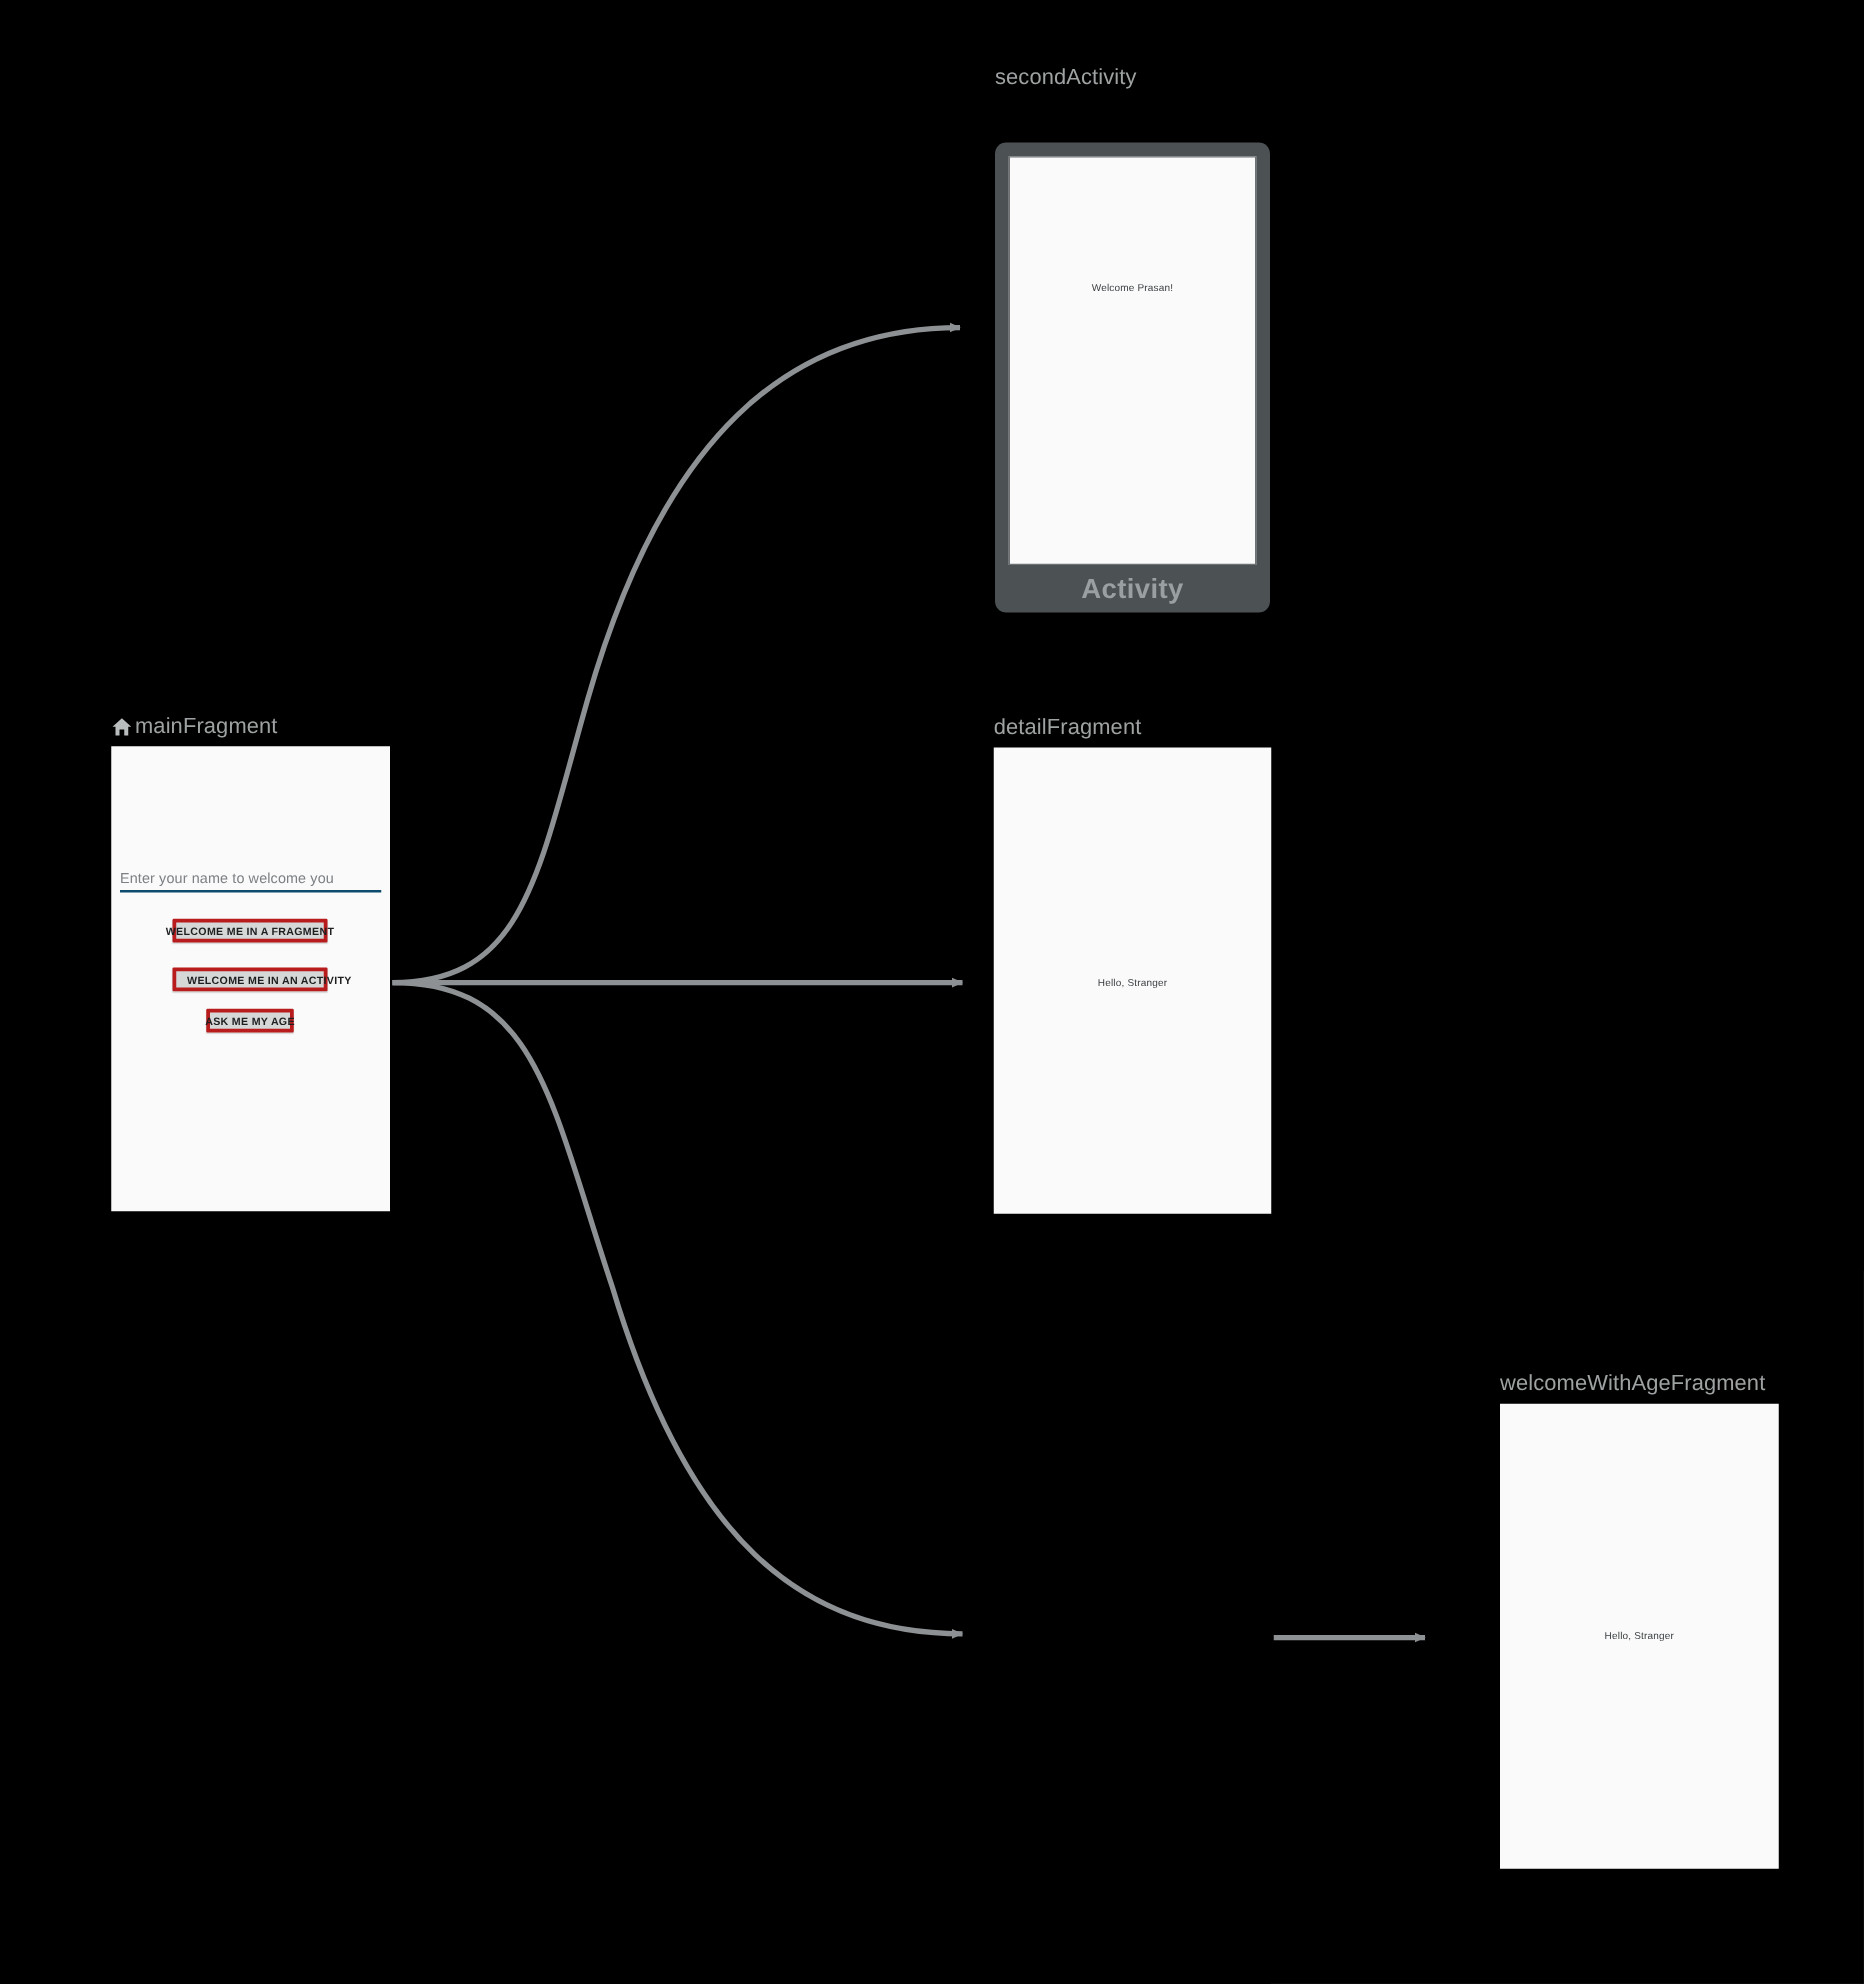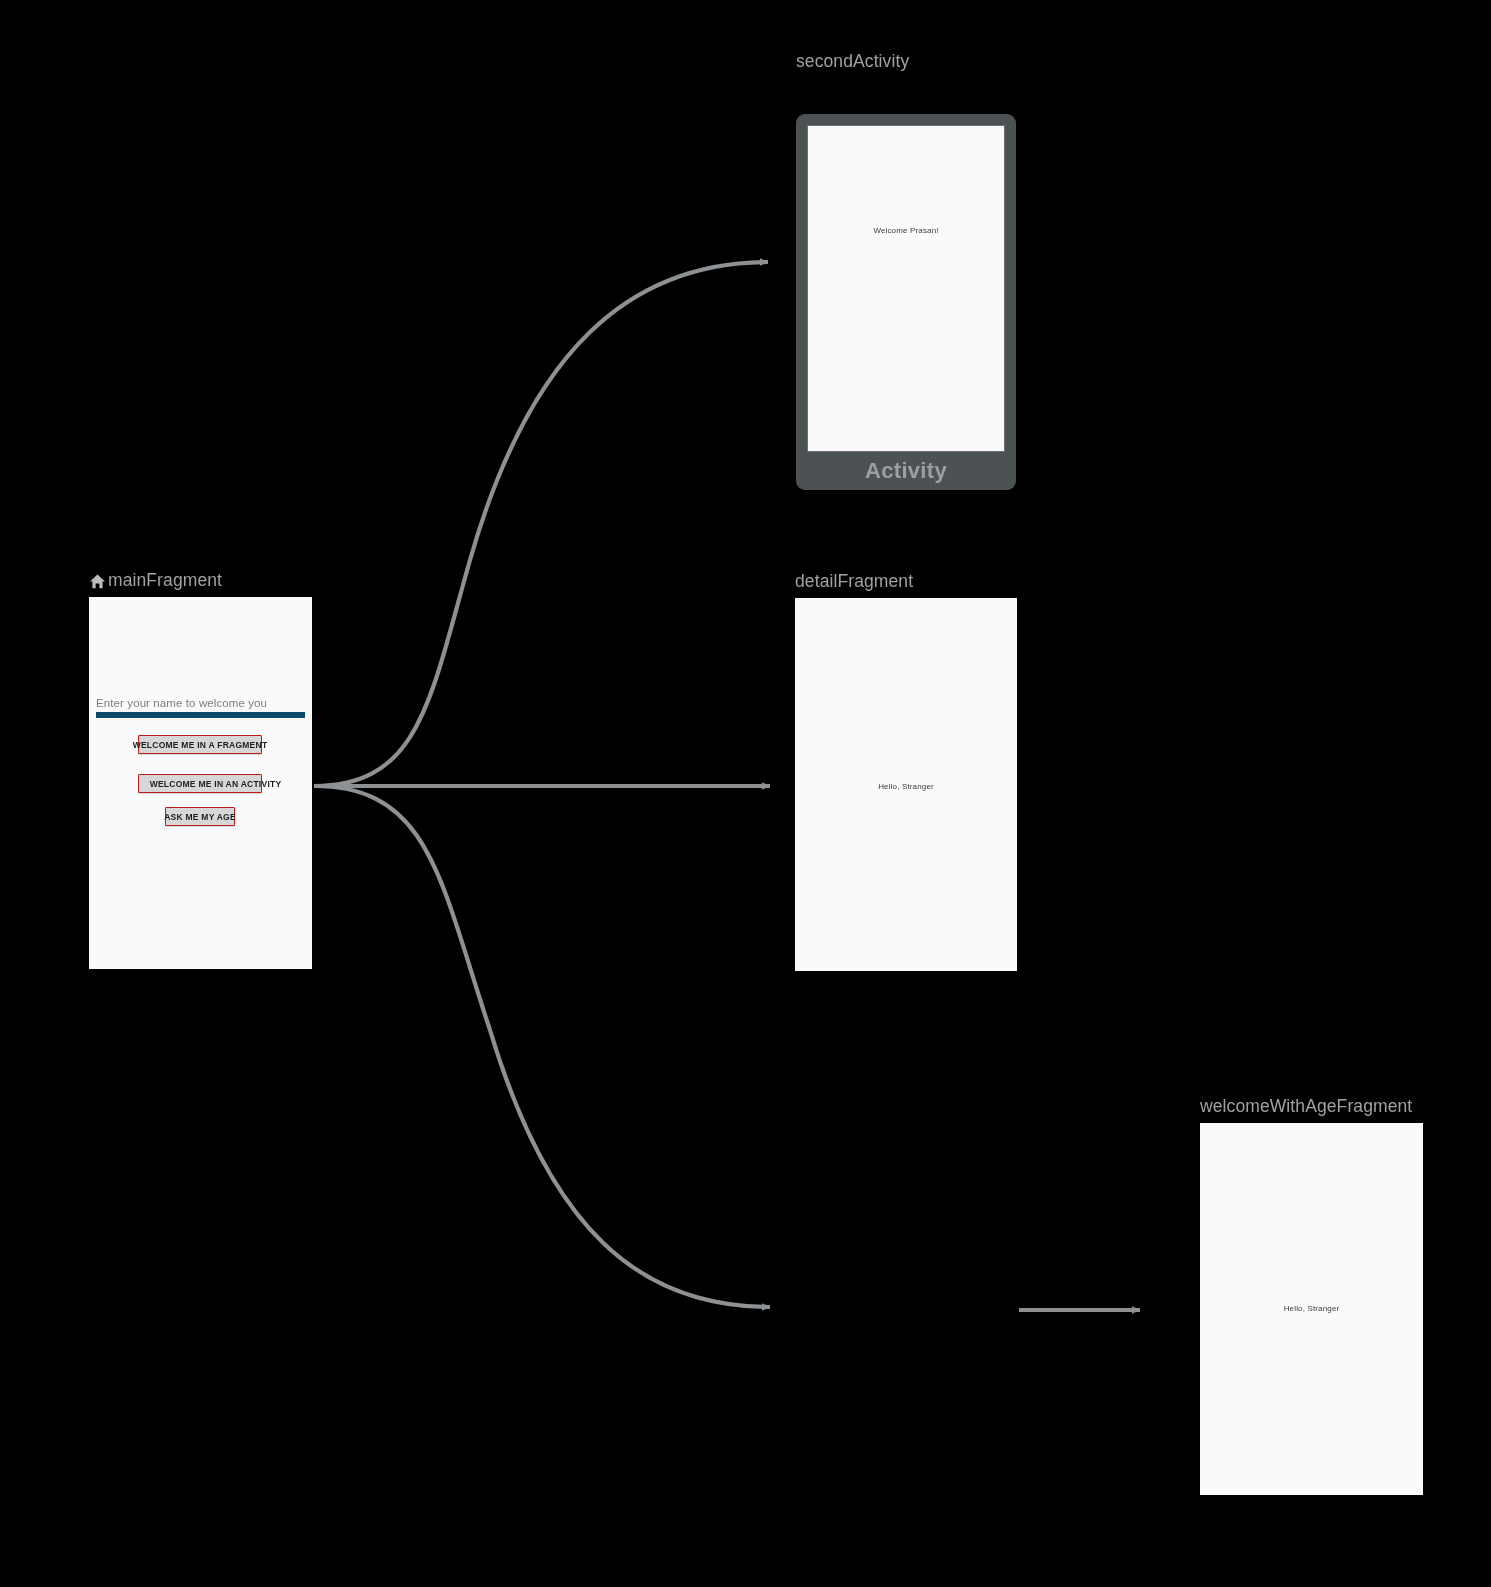--- a/index.html
+++ b/index.html
@@ -108,32 +108,32 @@
     text-align: center;
     color: #3c4043;
     font-size: 8px;
     letter-spacing: .15px;
   }
   .edit-text {
     position: absolute;
     color: #7c8084;
     font-size: 11.5px;
     letter-spacing: .1px;
-    border-bottom: 6px solid #0c4a6e;
+    border-bottom: 2px solid #0c4a6e;
     padding-bottom: 3px;
     box-sizing: border-box;
     white-space: nowrap;
   }
   .edit-text.filled {
     color: #26282b;
   }
   .btn {
     position: absolute;
     background: #d6d7d7;
-    border: 1px solid #b91c1c;
+    border: 3px solid #b91c1c;
     border-radius: 1px;
     color: #1d1f21;
     font-size: 8.5px;
     font-weight: 700;
     letter-spacing: .25px;
     text-align: center;
     box-sizing: border-box;
     display: flex;
     align-items: center;
     justify-content: center;

